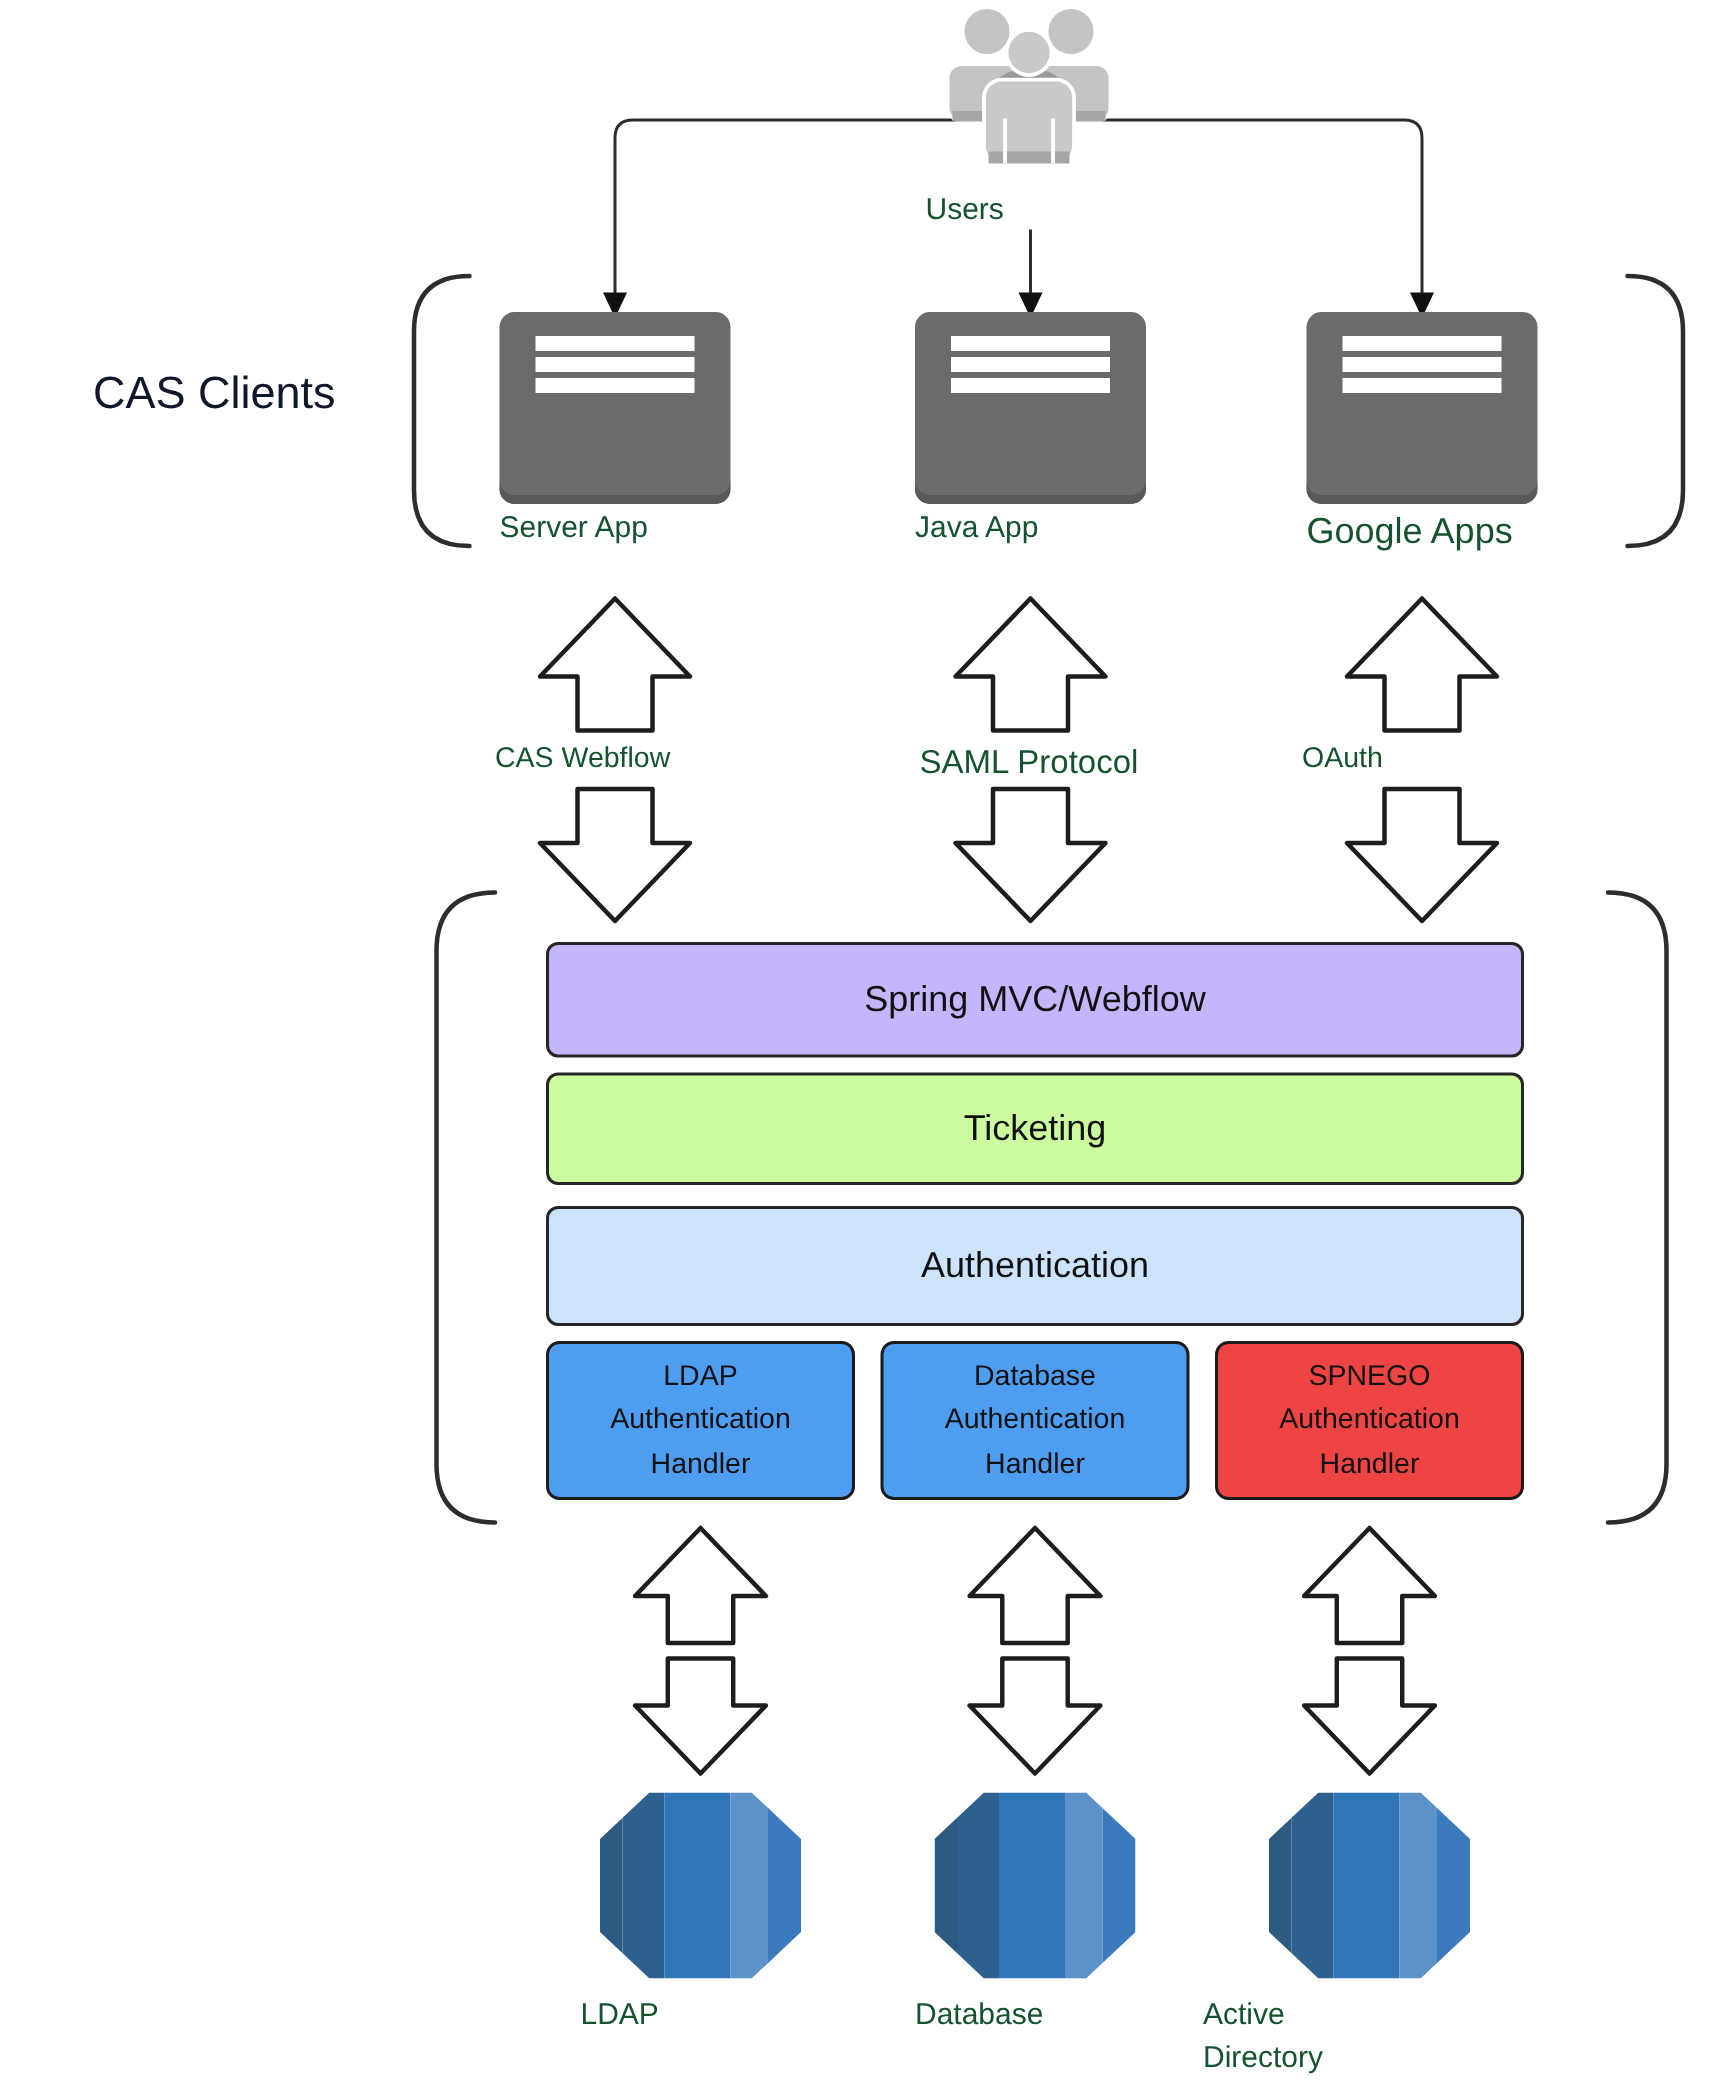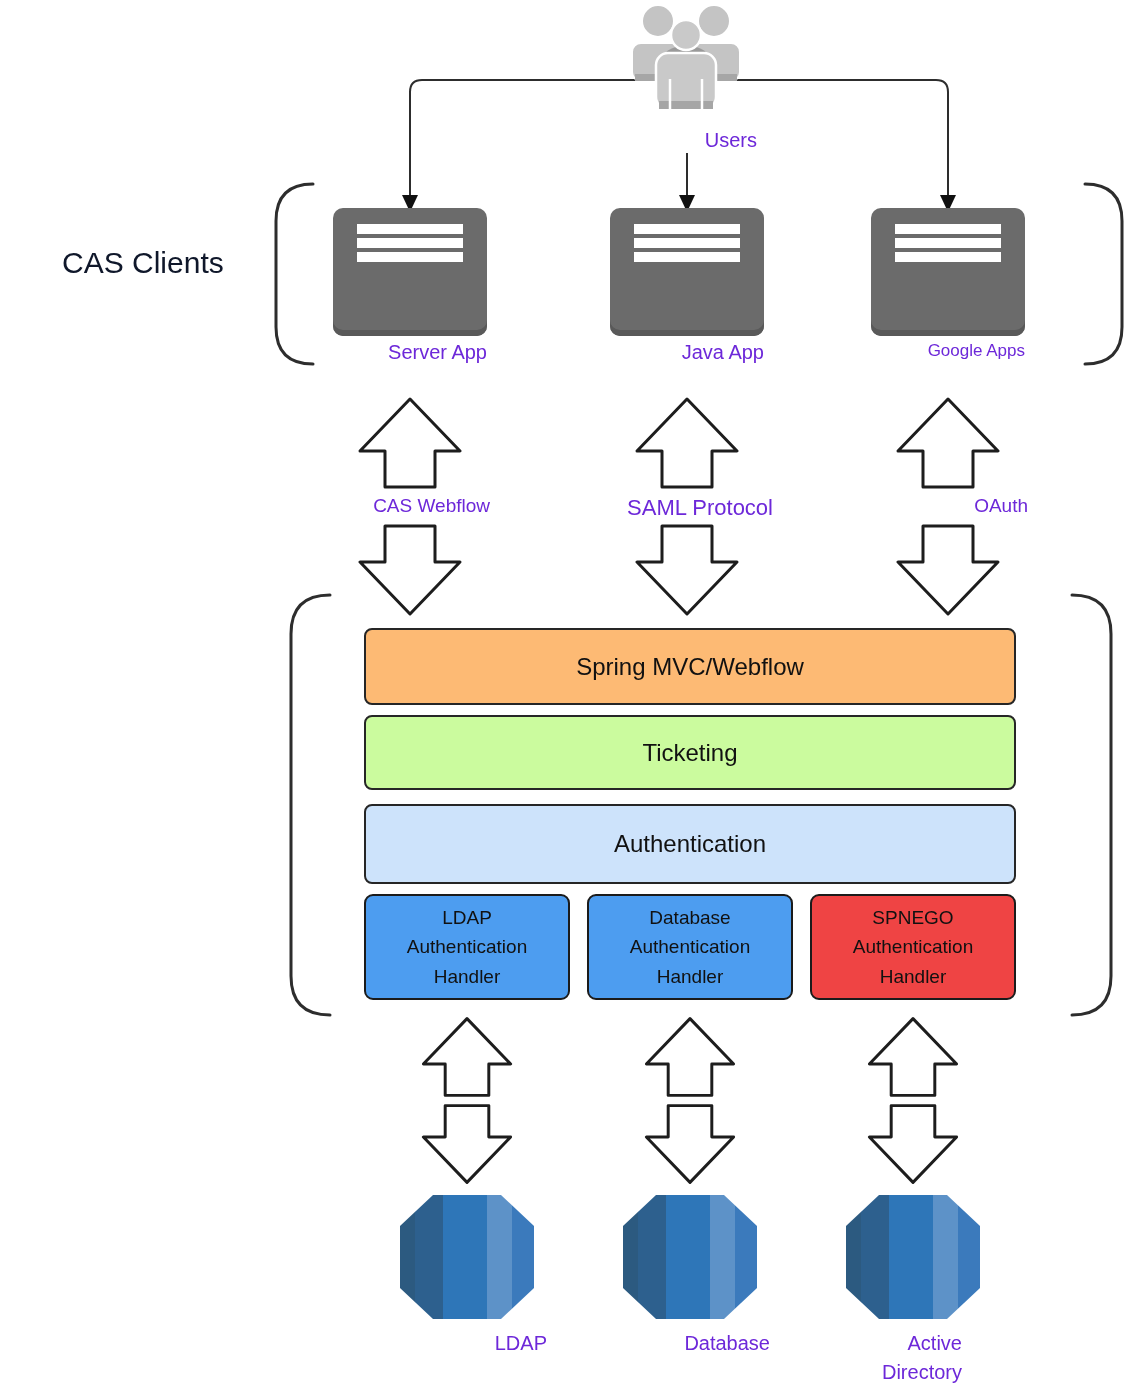--- a/index.html
+++ b/index.html
@@ -1,19 +1,19 @@
 <!DOCTYPE html>
 <html><head>
 <meta charset="utf-8">
 <style>
   html,body{margin:0;padding:0;background:#fff;}
   .stage{position:relative;width:1148px;height:1392px;background:#ffffff;
          font-family:"Liberation Sans",sans-serif;color:#111;overflow:hidden;}
   .abs{position:absolute;}
-  .lbl{position:absolute;text-align:right;white-space:pre-line;color:#6d28d9;}
+  .lbl{position:absolute;text-align:left;white-space:pre-line;color:#14532d;}
   .section-label{position:absolute;font-size:30px;color:#0f172a;}
   .app-box{position:absolute;width:154px;height:128px;background:#6b6b6b;
            border-radius:10px;box-shadow:inset 0 -6px 0 #595959;}
   .app-box .stripe{position:absolute;left:24px;right:24px;height:10px;background:#ffffff;}
   .layer{position:absolute;left:364px;width:652px;border:2px solid #262626;border-radius:8px;
          display:flex;align-items:center;justify-content:center;font-size:24px;box-sizing:border-box;}
   .handler{position:absolute;top:894px;width:206px;height:106px;border:2px solid #1b1b1b;border-radius:9px;
            display:flex;align-items:center;justify-content:center;font-size:19px;line-height:1.55;
            text-align:center;white-space:pre-line;box-sizing:border-box;}
   .rot180{transform:rotate(180deg);}
@@ -65,21 +65,21 @@
       <span class="stripe" style="top:16px"></span><span class="stripe" style="top:30px"></span><span class="stripe" style="top:44px"></span>
     </span>
   </div>
   <div class="app-box" style="left:871px;top:208px">
     <span>
       <span class="stripe" style="top:16px"></span><span class="stripe" style="top:30px"></span><span class="stripe" style="top:44px"></span>
     </span>
   </div>
   <div class="lbl" style="left:333px;top:341px;width:154px;font-size:20px">Server App</div>
   <div class="lbl" style="left:610px;top:341px;width:154px;font-size:20px">Java App</div>
-  <div class="lbl" style="left:871px;top:341px;width:154px;font-size:17px">Google Apps</div>
+  <div class="lbl" style="left:871px;top:341px;width:154px;font-size:24px">Google Apps</div>
 
   <svg class="abs" style="left:358px;top:396px" width="104" height="94" viewBox="0 0 104 94">
     <path d="M52 3 L102 55 H77 V91 H27 V55 H2 Z" fill="#ffffff" stroke="#1d1d1d" stroke-width="3" stroke-linejoin="round"></path>
   </svg>
   <svg class="abs" style="left:635px;top:396px" width="104" height="94" viewBox="0 0 104 94">
     <path d="M52 3 L102 55 H77 V91 H27 V55 H2 Z" fill="#ffffff" stroke="#1d1d1d" stroke-width="3" stroke-linejoin="round"></path>
   </svg>
   <svg class="abs" style="left:896px;top:396px" width="104" height="94" viewBox="0 0 104 94">
     <path d="M52 3 L102 55 H77 V91 H27 V55 H2 Z" fill="#ffffff" stroke="#1d1d1d" stroke-width="3" stroke-linejoin="round"></path>
   </svg>
@@ -96,21 +96,21 @@
     <path d="M52 3 L102 55 H77 V91 H27 V55 H2 Z" fill="#ffffff" stroke="#1d1d1d" stroke-width="3" stroke-linejoin="round"></path>
   </svg>
 
   <svg class="abs" style="left:286px;top:592px" width="46" height="426" viewBox="0 0 46 426">
     <path d="M44 3 Q5 3 5 42 V384 Q5 423 44 423" fill="none" stroke="#2d2d2d" stroke-width="3" stroke-linecap="round"></path>
   </svg>
   <svg class="abs" style="left:1070px;top:592px" width="46" height="426" viewBox="0 0 46 426">
     <path d="M2 3 Q41 3 41 42 V384 Q41 423 2 423" fill="none" stroke="#2d2d2d" stroke-width="3" stroke-linecap="round"></path>
   </svg>
 
-  <div class="layer" style="top: 628px; height: 77px; background: #fdba74;">
+  <div class="layer" style="top: 628px; height: 77px; background: #c4b5fd;">
     <span>Spring MVC/Webflow</span>
   </div>
   <div class="layer" style="top: 715px; height: 75px; background: rgb(203, 251, 158);">
     <span>Ticketing</span>
   </div>
   <div class="layer" style="top: 804px; height: 80px; background: rgb(205, 227, 251);">
     <span>Authentication</span>
   </div>
 
   <div class="handler" style="left: 364px; background: rgb(77, 157, 240);">

